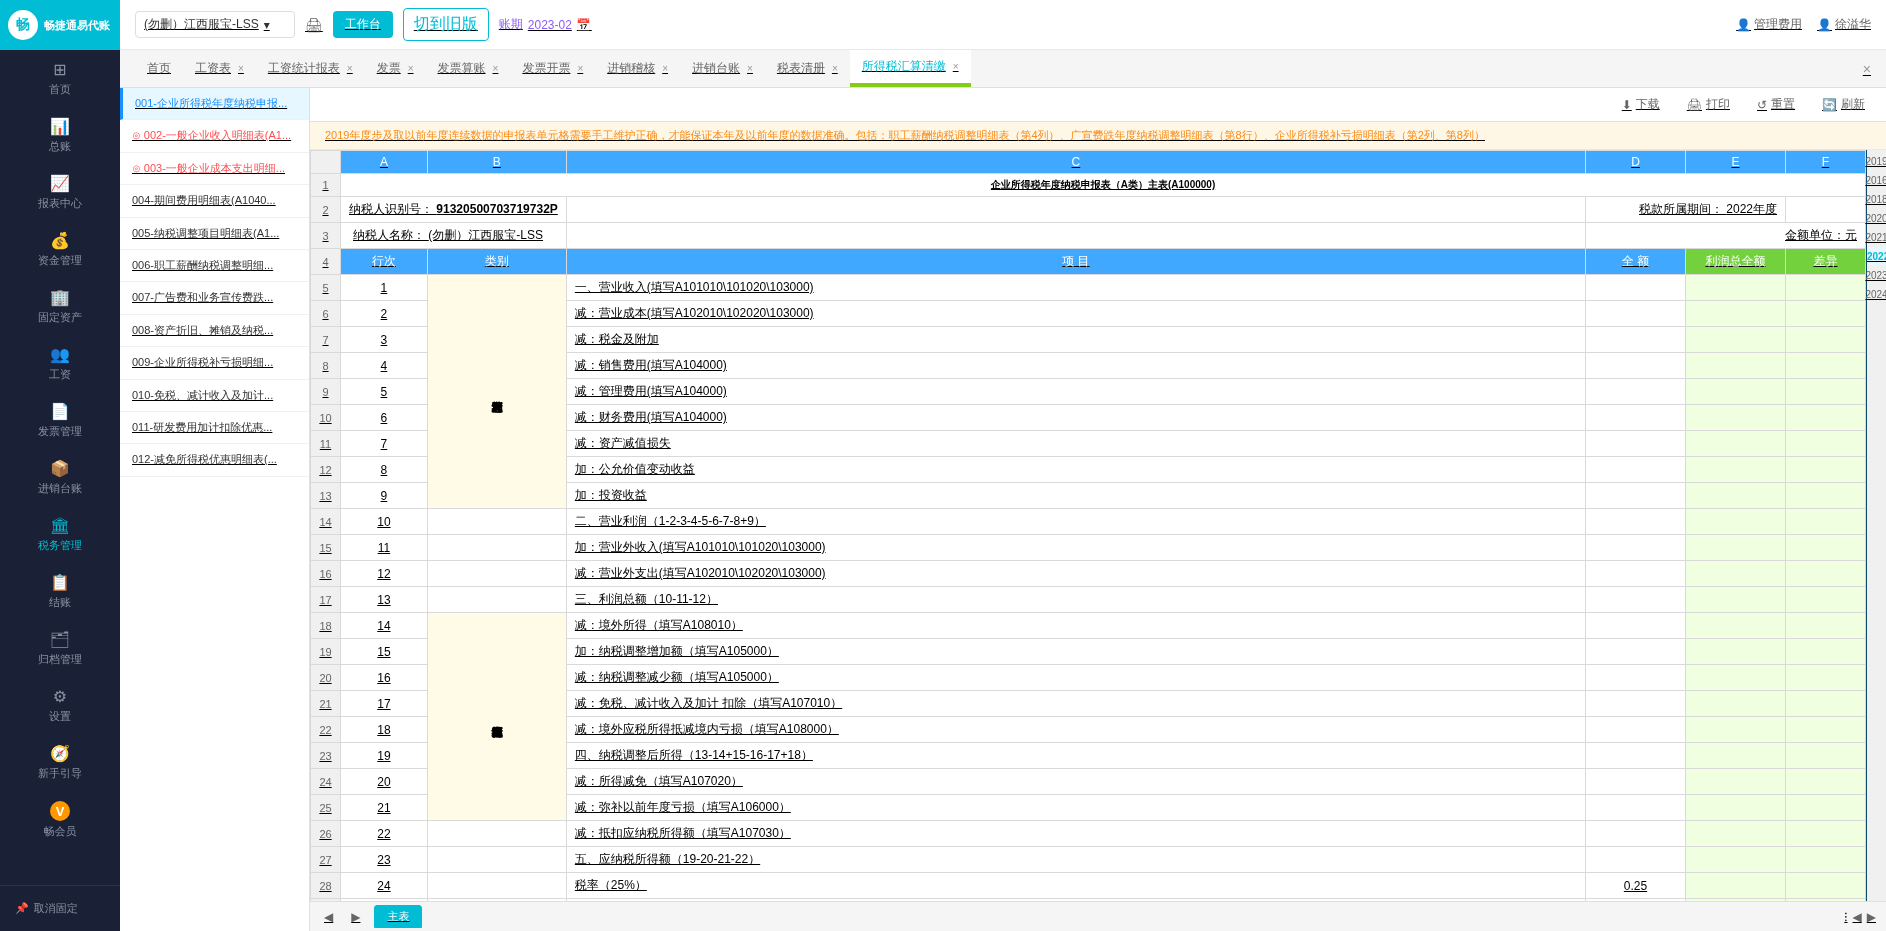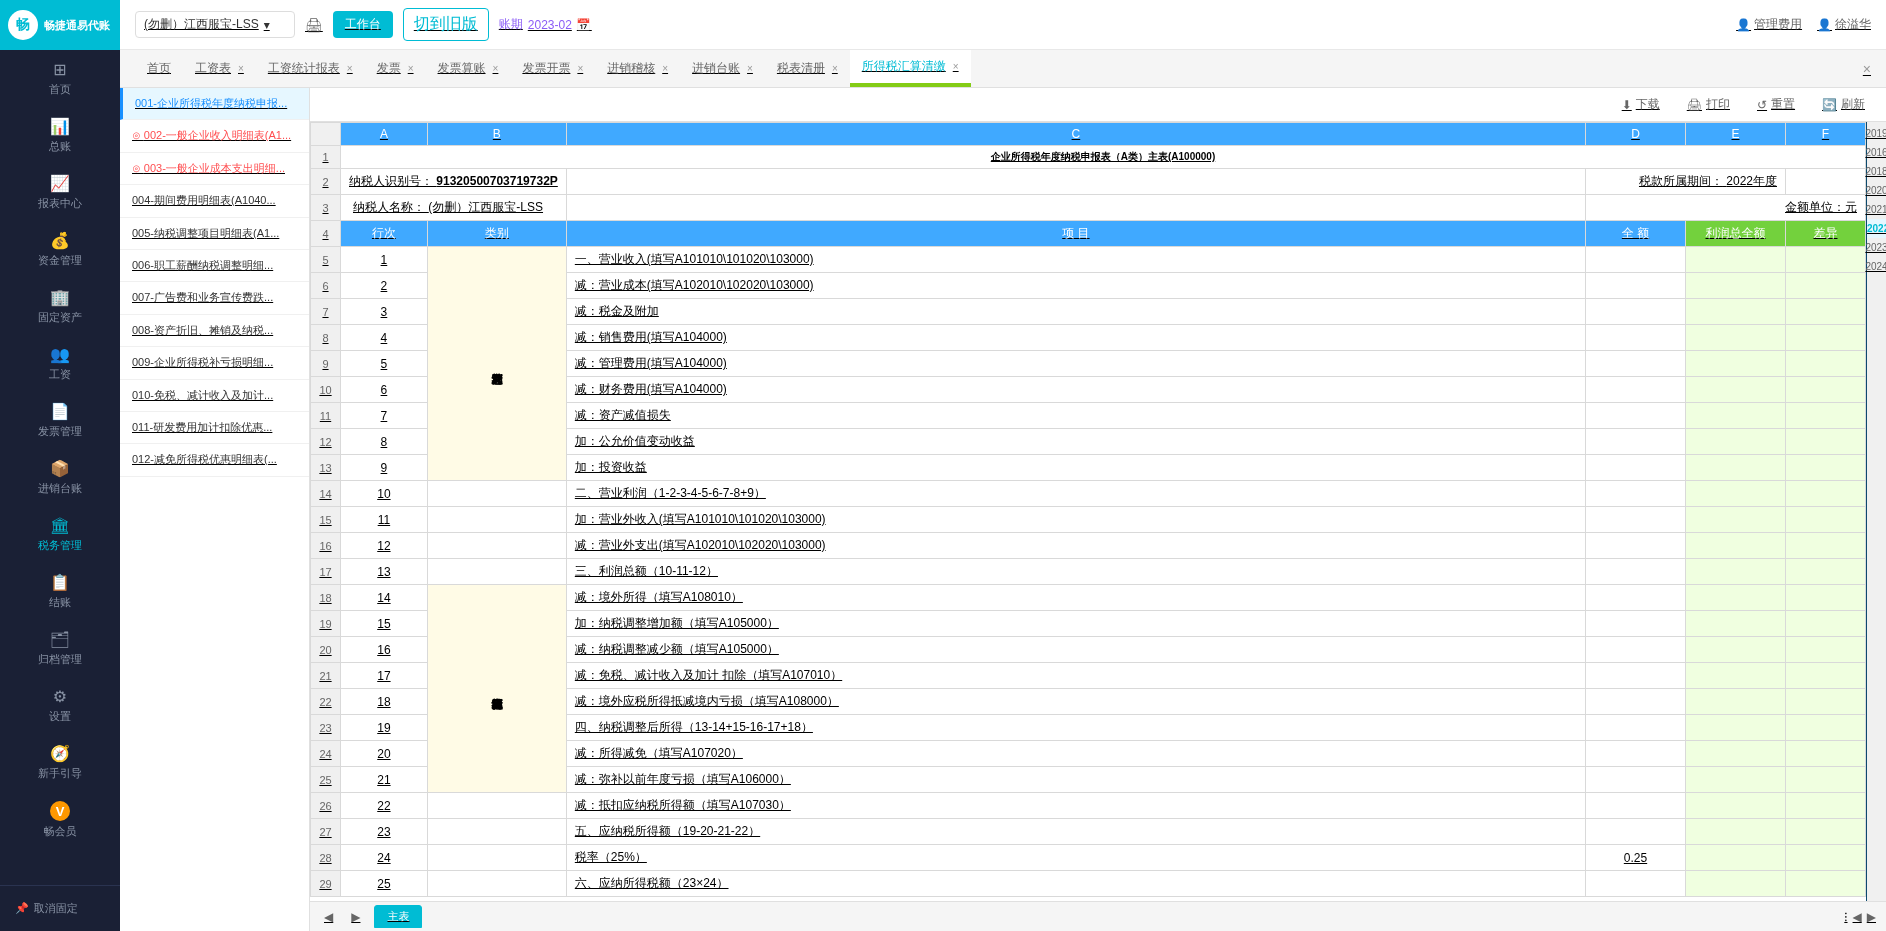--- a/index.html
+++ b/index.html
@@ -261,20 +261,23 @@
         <div class="report-toolbar-btn">
           <span>↺</span>
           <span>重置</span>
         </div>
         <div class="report-toolbar-btn">
           <span>🔄</span>
           <span>刷新</span>
         </div>
       </div>
 
+      <div class="warning-bar">
+        <span>2019年度步及取以前年度连续数据的申报表单元格需要手工维护正确，才能保证本年及以前年度的数据准确。包括：职工薪酬纳税调整明细表（第4列）、广宣费跌年度纳税调整明细表（第8行）、企业所得税补亏损明细表（第2列、第8列）</span>
+      </div>
 
       <div style="display:flex;flex:1;overflow:hidden;">
         <div class="table-container">
           <table class="report-table">
             <thead>
               <tr>
                 <td class="col-header"></td>
                 <th class="col-header">A</th>
                 <th class="col-header">B</th>
                 <th class="col-header">C</th>

